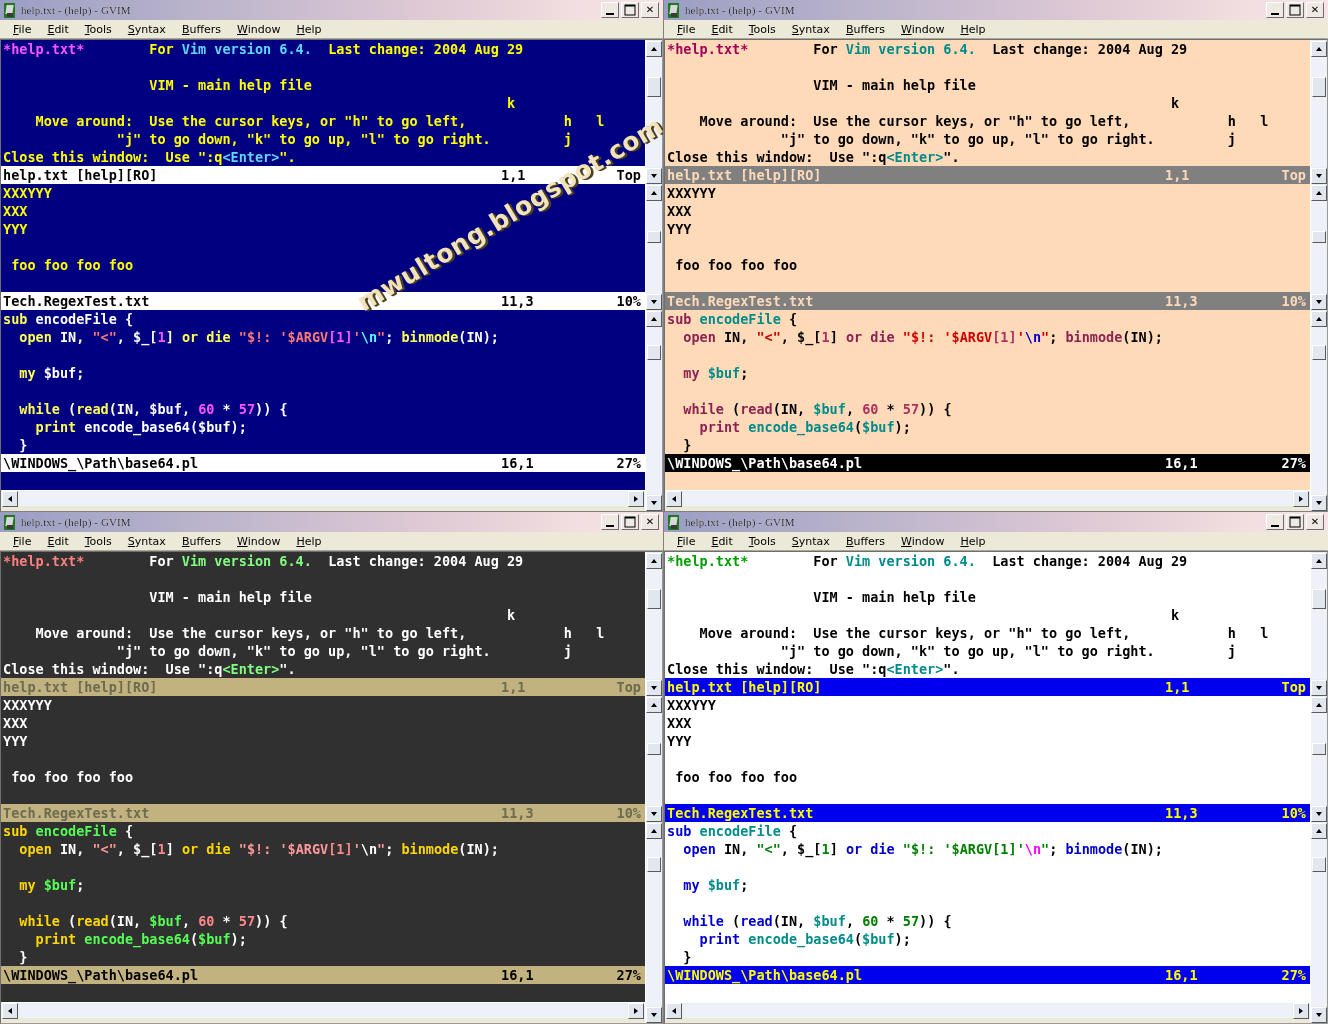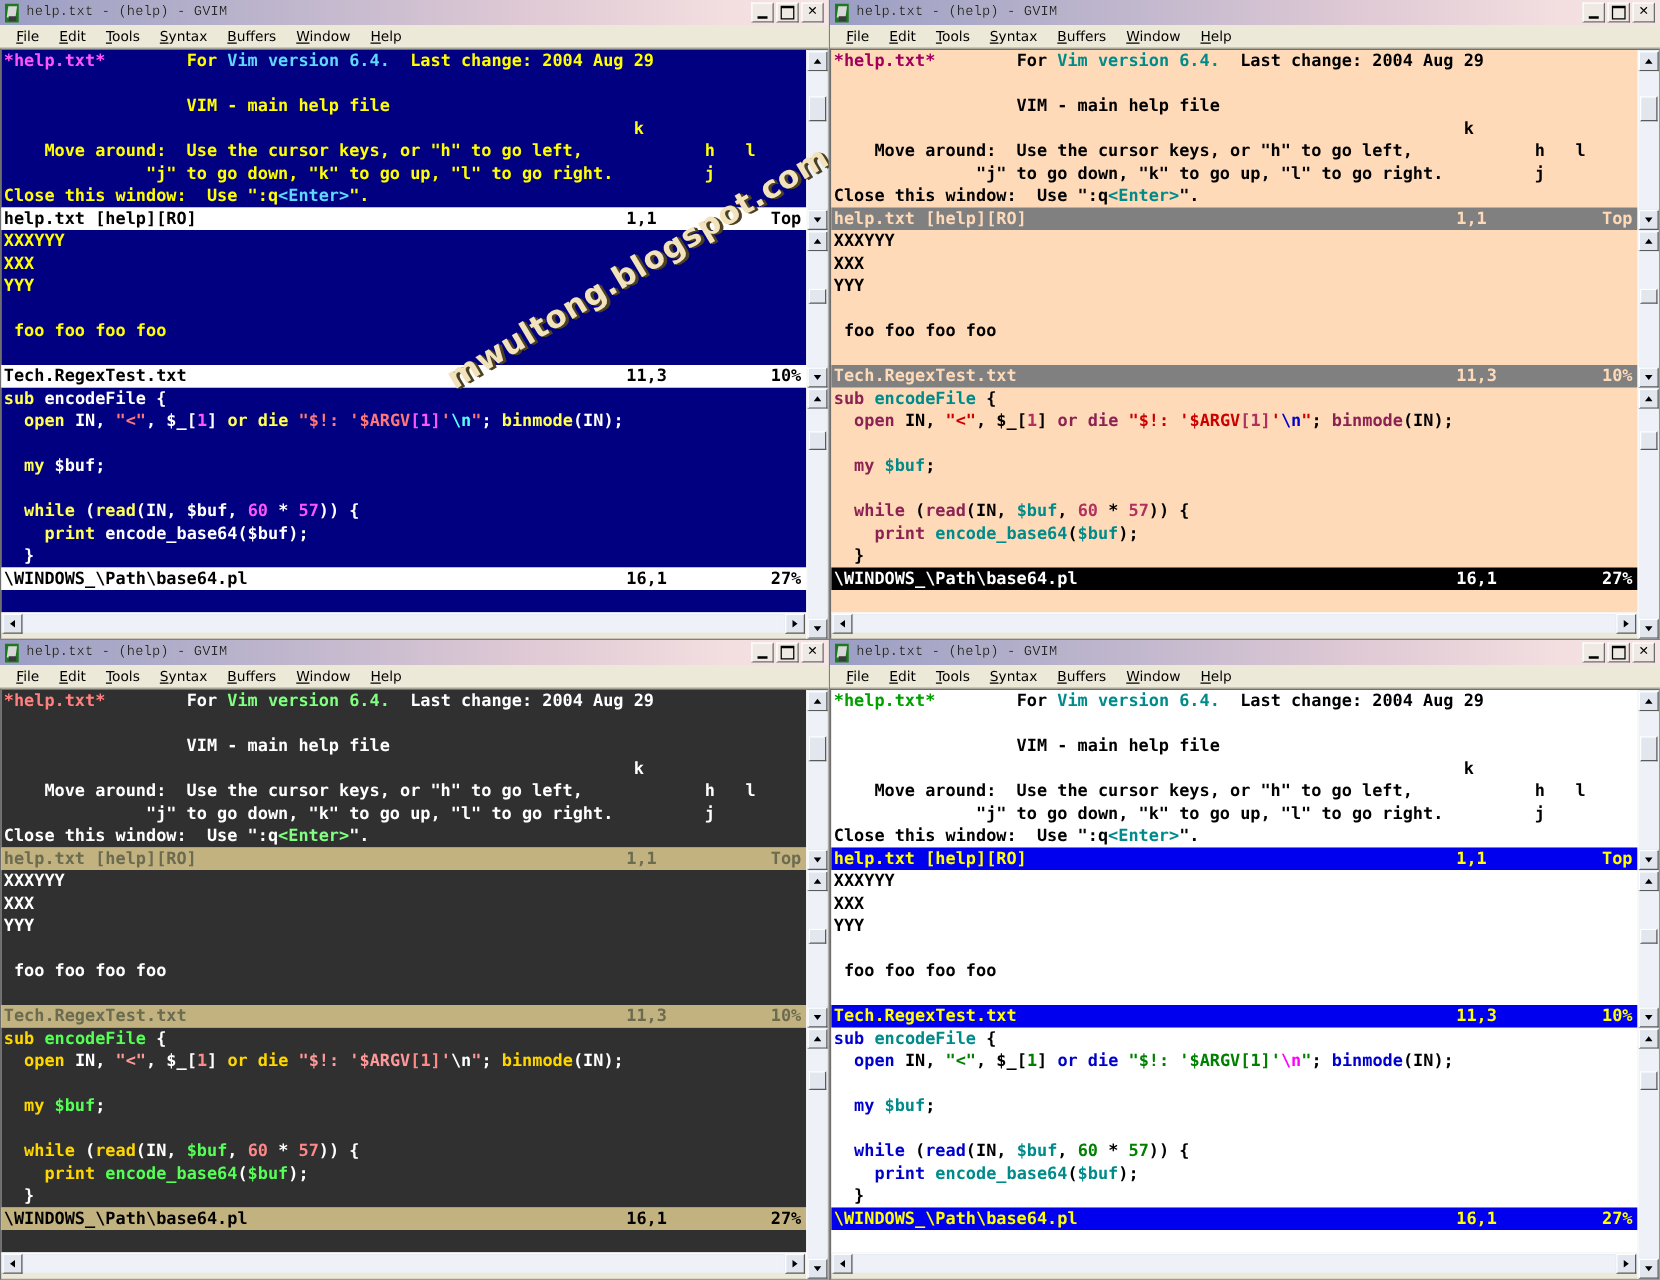--- a/index.html
+++ b/index.html
@@ -15,21 +15,21 @@
        background:#ece9d8;overflow:hidden;border-right:1px solid #808080;
        border-bottom:1px solid #808080;}
   .win.nr{border-right:none;}
   .win.nb{border-bottom:none;}
 
   .titlebar{height:20px;display:flex;align-items:center;
             background:linear-gradient(to right,#9a9ec4 0%,#b8b2cb 28%,#ddc8d4 62%,#f3dee0 88%,#f6e5e6 100%);
             padding:0 2px 0 2px;box-sizing:border-box;}
   .tb-icon{width:15px;height:15px;margin:0 3px 0 1px;flex:none;position:relative;}
   .tb-icon i{position:absolute;display:block;}
-  .tb-title{font-family:Liberation Mono, monospace;font-size:11px;
+  .tb-title{font-family:Liberation Serif, serif;font-size:11px;
             color:#27272e;white-space:nowrap;letter-spacing:.1px;flex:1;
             text-shadow:0 0 0 #fff;}
   .tb-btns{display:flex;gap:2px;align-items:center;padding-right:2px;}
   .tb-btn{width:16px;height:14px;background:#efe9e3;border:1px solid;
           border-color:#fff #6d6d6d #6d6d6d #fff;position:relative;flex:none;}
   .tb-btn span{position:absolute;left:50%;top:50%;transform:translate(-50%,-50%);
                font-family:"DejaVu Sans","Liberation Sans",sans-serif;font-size:10px;
                font-weight:bold;color:#000;line-height:1;}
   .tb-btn.min span{top:auto;bottom:2px;transform:translateX(-50%);
                    width:8px;height:2px;background:#000;}

